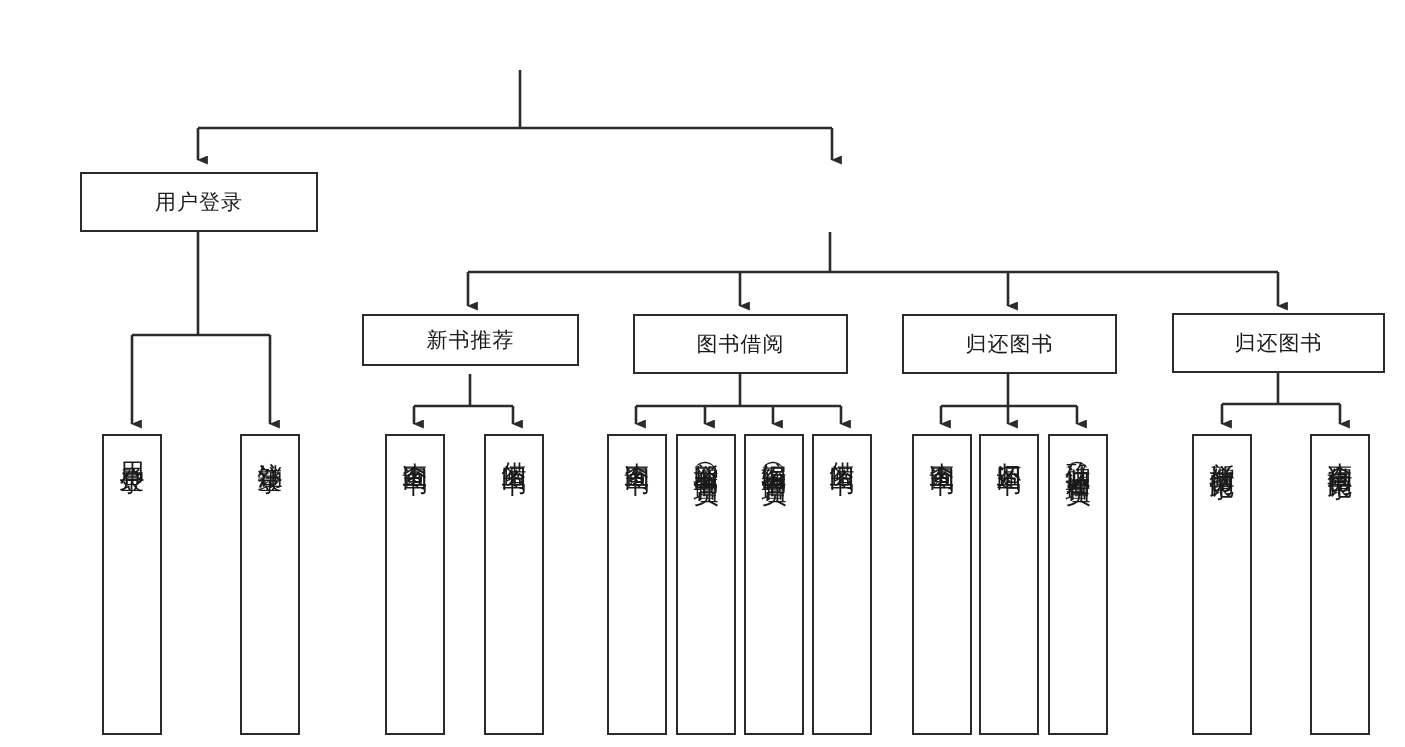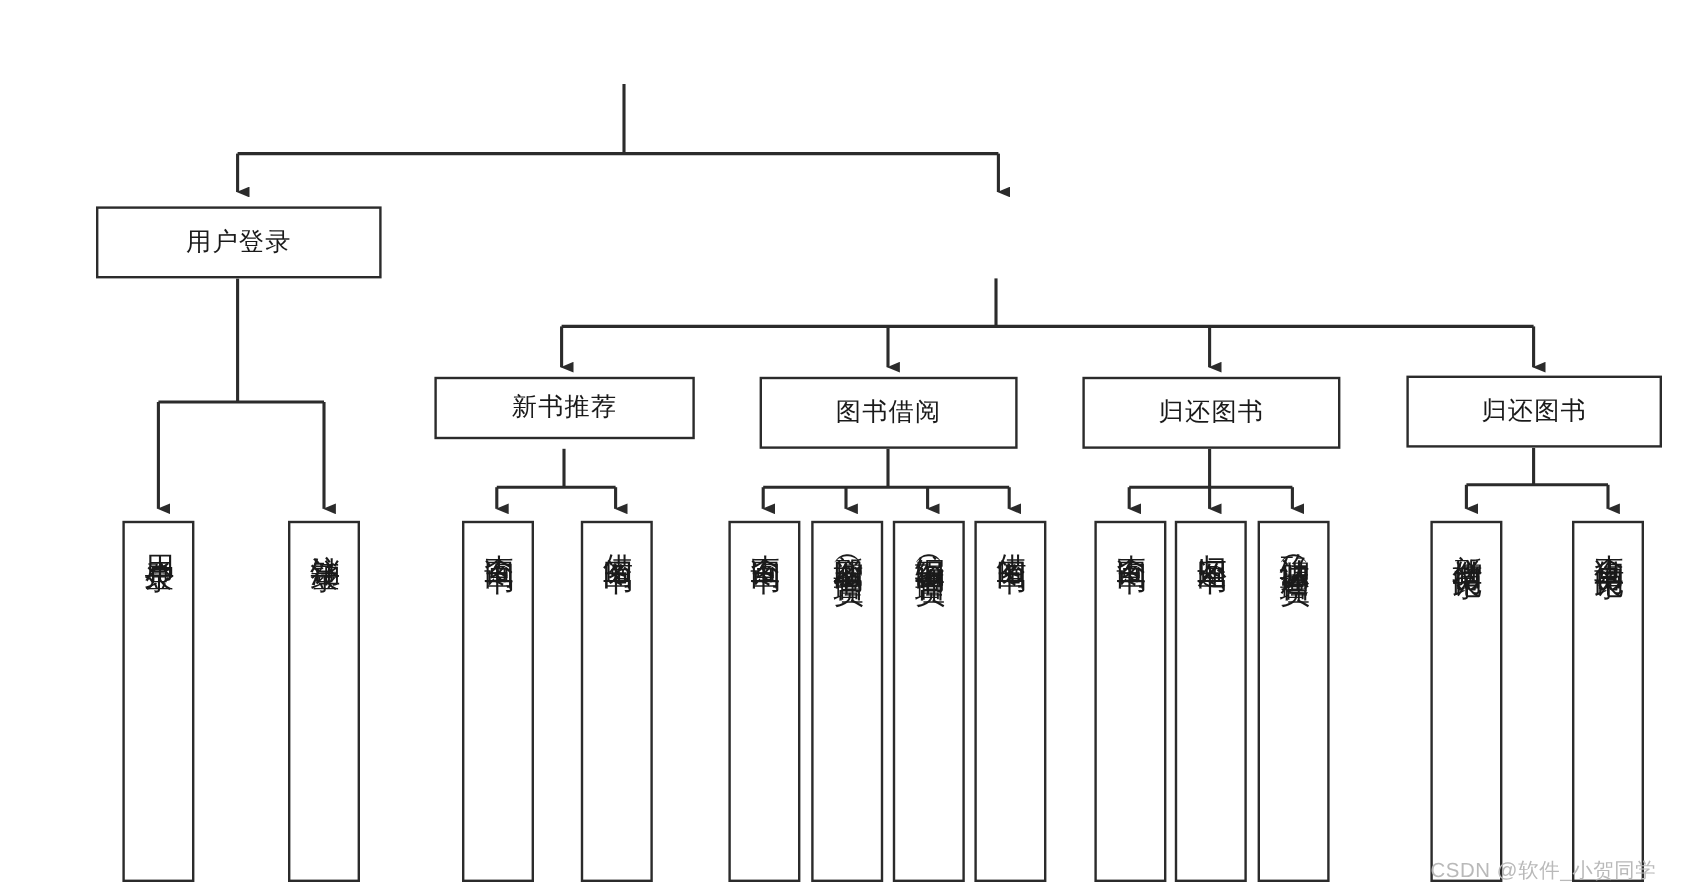--- a/index.html
+++ b/index.html
@@ -177,15 +177,14 @@
     <span class="lbl">确认归还（管理员）</span>
   </div>
 
   <div class="node vert" style="left:1192px; top:434px; width:60px; height:301px;">
     <span class="lbl">新增借阅记录</span>
   </div>
   <div class="node vert" style="left:1310px; top:434px; width:60px; height:301px;">
     <span class="lbl">查询借阅记录</span>
   </div>
 
-  <div class="watermark" style="left:1192px; top:714px;">CSDN @软件_小贺同学</div>
 
 </div>
 
 </body></html>

